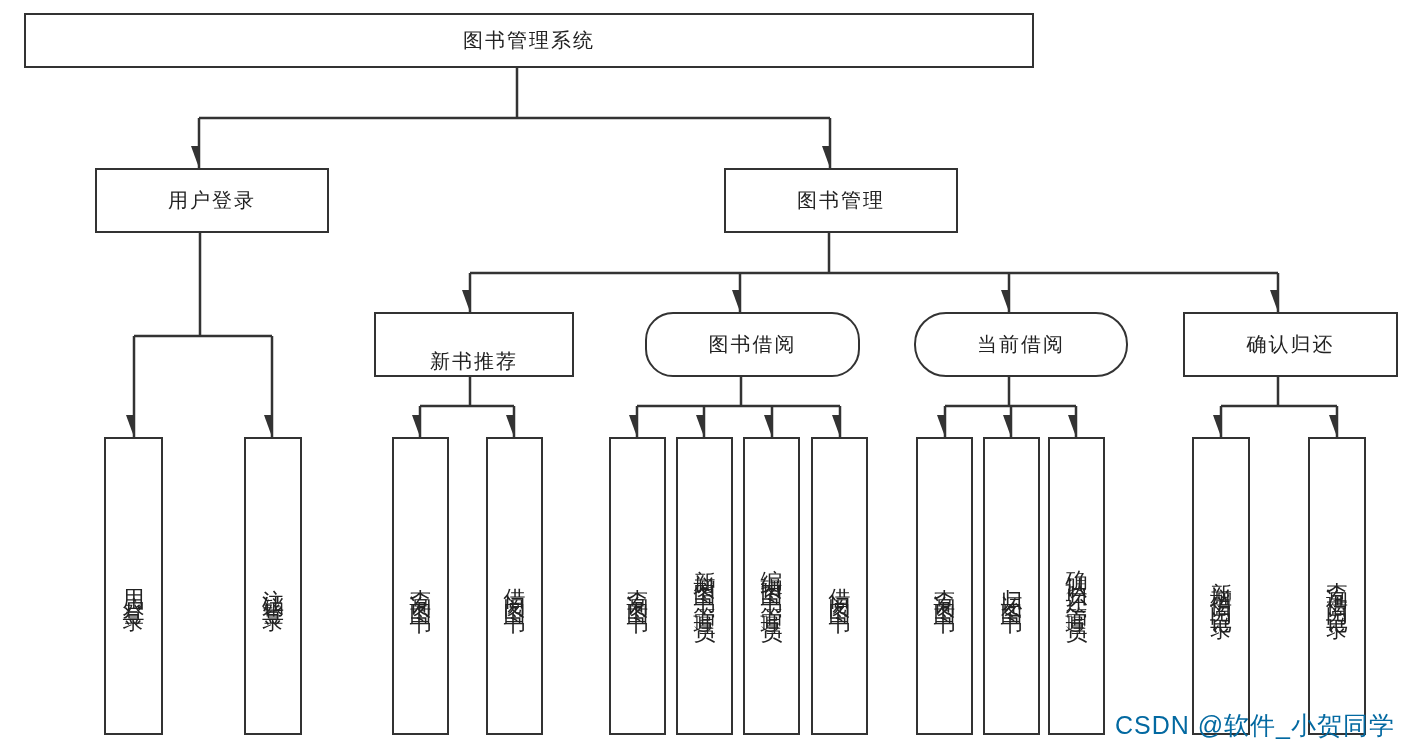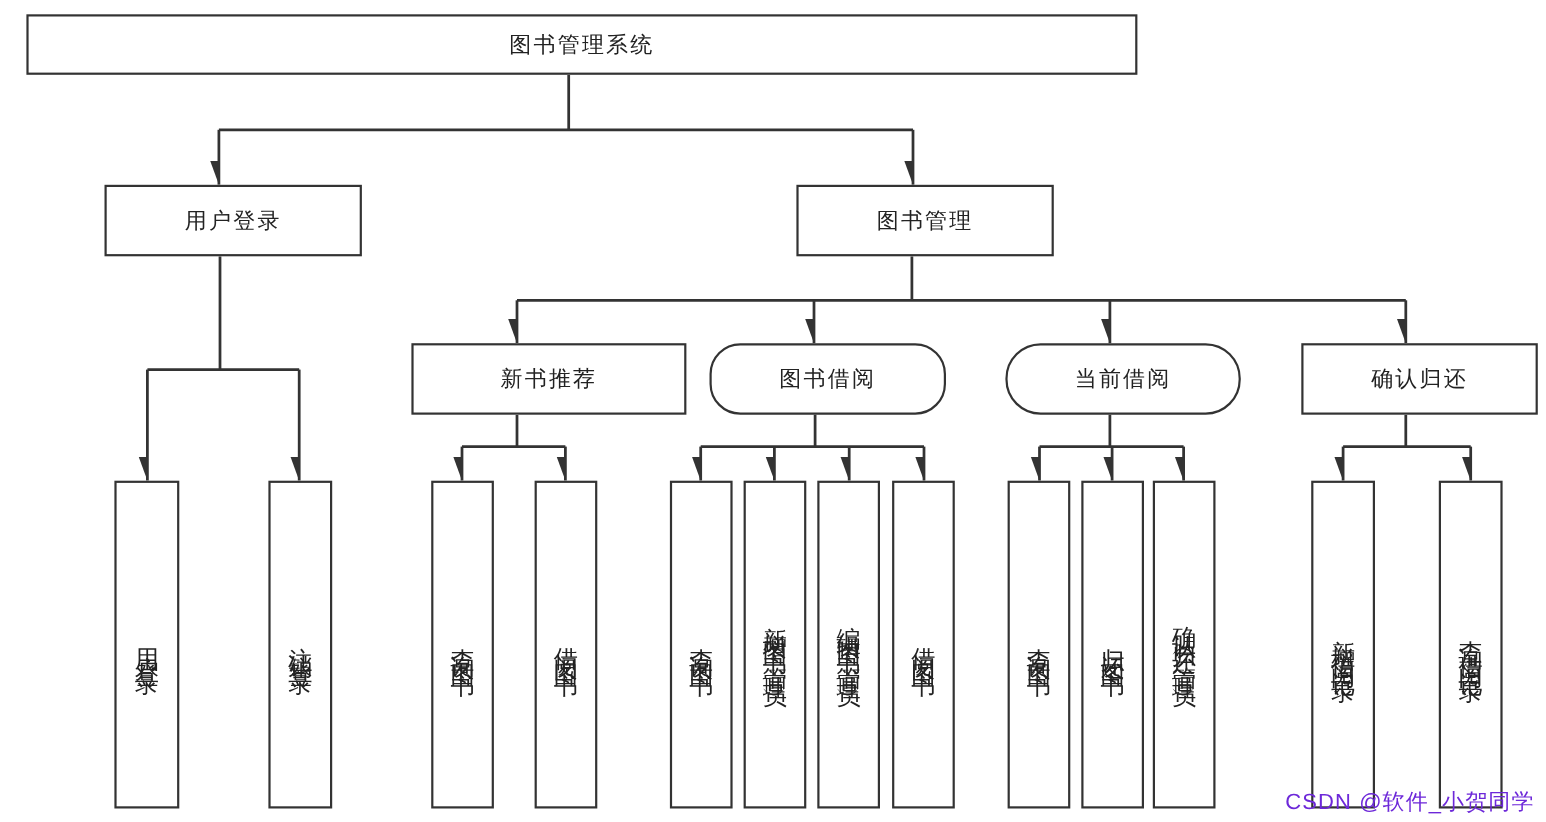--- a/index.html
+++ b/index.html
@@ -32,21 +32,21 @@
     letter-spacing: 0.34em;
     white-space: nowrap;
   }
   
   .n-root  { left: 12px;  top: 13px;  width: 1010px; height: 55px; }
   
   .n-login { left: 83px;  top: 168px; width: 234px; height: 65px; }
   .n-mgmt  { left: 712px; top: 168px; width: 234px; height: 65px; }
   
   .n-l3 { top: 312px; height: 65px; }
-  .n-newrec  { left: 362px;  width: 250px; }
+  .n-newrec  { left: 362px;  width: 200px; align-items: flex-end; }
   .n-borrow  { left: 633px;  width: 215px; border-radius: 28px; }
   .n-current { left: 902px;  width: 214px; border-radius: 32px; }
   .n-records { left: 1171px; width: 215px; }
   
   .n-l4 { top: 437px; height: 298px; width: 57px; }
   .n-u1 { left: 104px; width: 59px; }
   .n-u2 { left: 244px; width: 58px; }
   .n-a1 { left: 392px; }
   .n-a2 { left: 486px; }
   .n-b1 { left: 609px; }
@@ -55,22 +55,22 @@
   .n-b4 { left: 811px; }
   .n-c1 { left: 916px; }
   .n-c2 { left: 983px; }
   .n-c3 { left: 1048px; }
   .n-d1 { left: 1192px; width: 58px; }
   .n-d2 { left: 1308px; width: 58px; }
   .watermark {
     position: absolute;
     right: 10px;
     bottom: 5px;
-    font-size: 20px;
-    color: #6d28d9;
+    font-size: 25px;
+    color: #0369a1;
     letter-spacing: 1px;
     z-index: 3;
     white-space: nowrap;
     margin-top: 44px;
   }
 </style>
 </head>
 <body>
 
 <div id="canvas">

